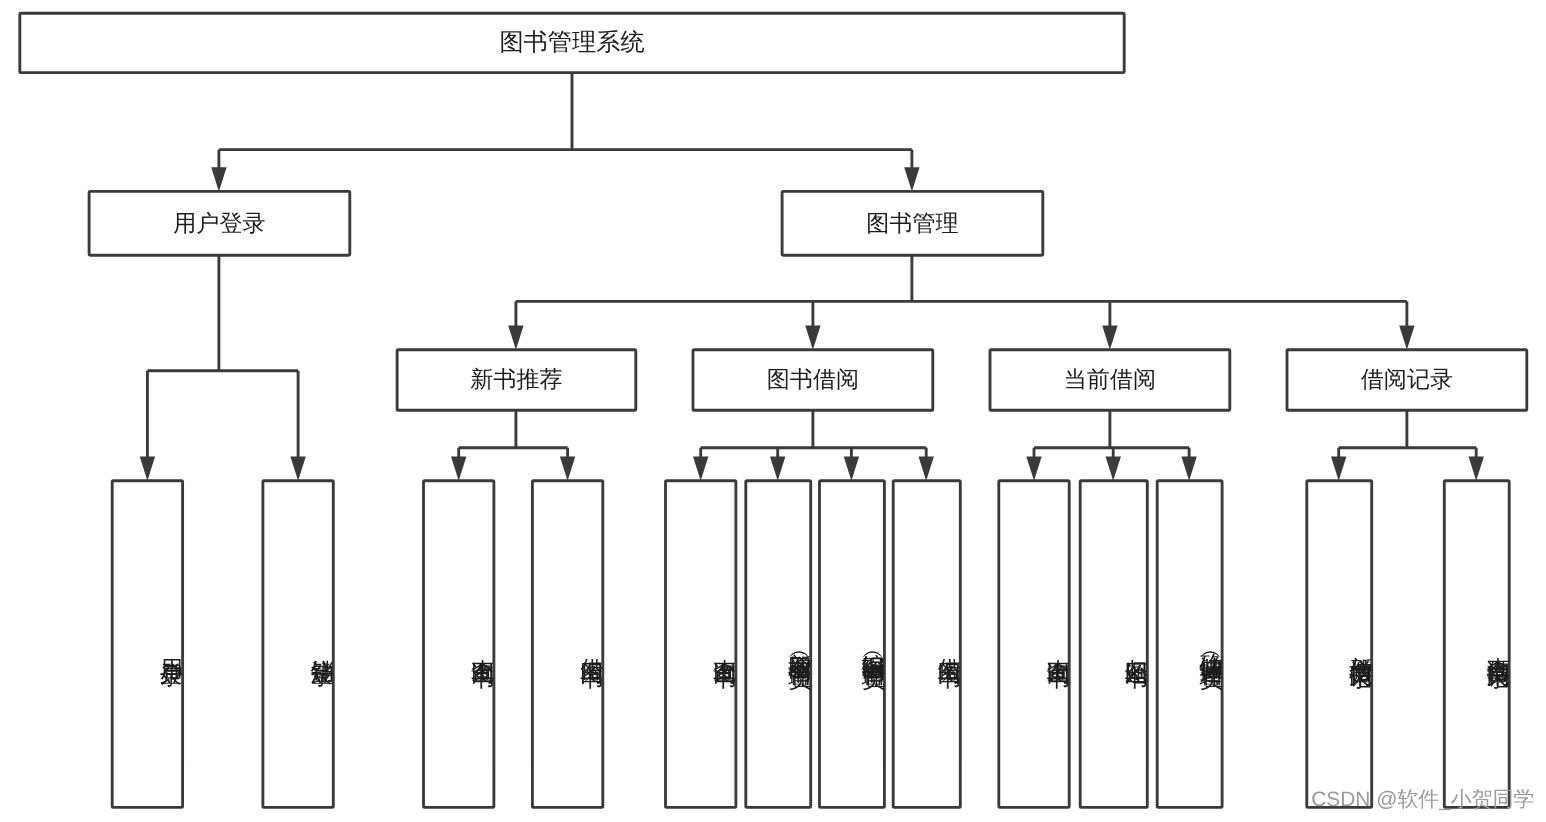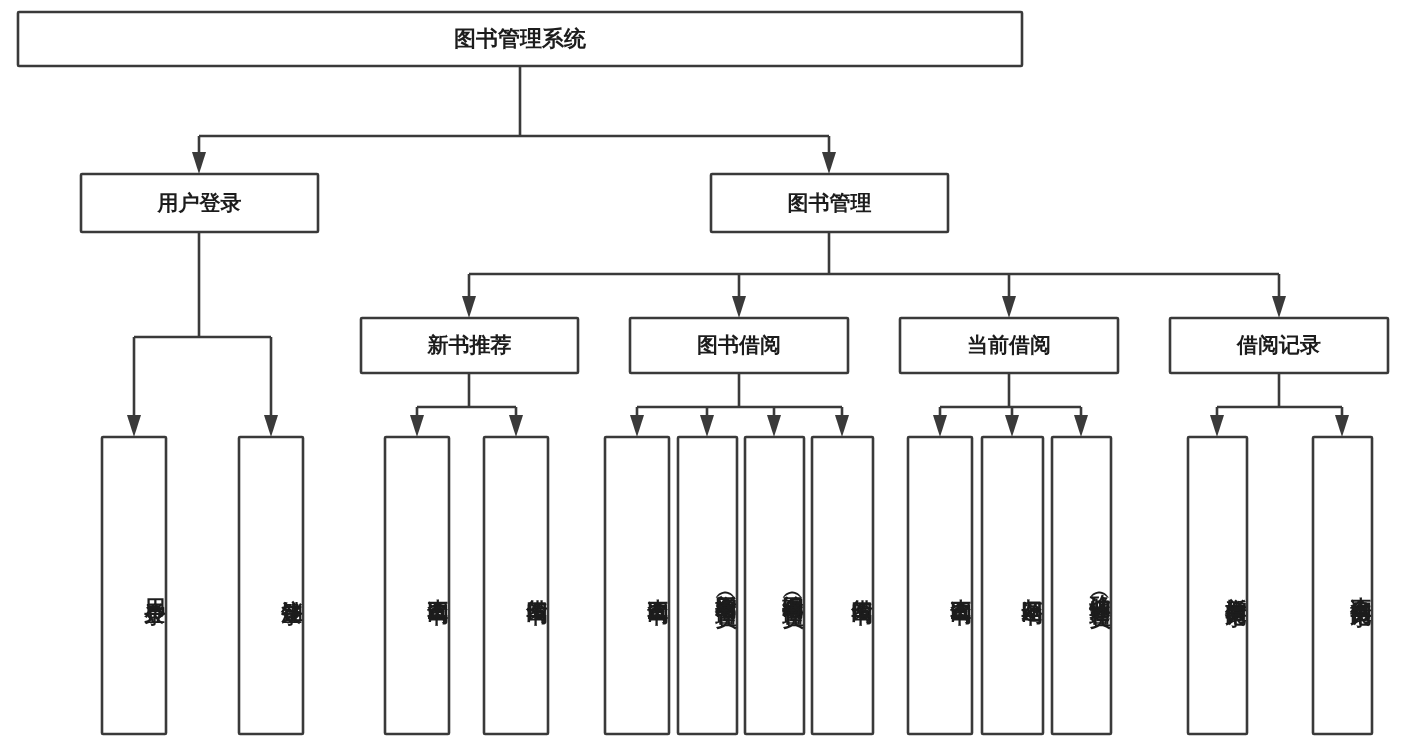--- a/index.html
+++ b/index.html
@@ -12,21 +12,20 @@
     width: 1405px;
     height: 747px;
     font-family: "Liberation Sans", "DejaVu Sans", sans-serif;
     overflow: hidden;
     position: relative;
   }
   #diagram-root {
     position: relative;
     width: 1405px;
     height: 747px;
-    font-weight: bold;
   }
   svg.diagram-canvas {
     position: absolute;
     left: 0;
     top: 0;
     width: 1405px;
     height: 747px;
     display: block;
   }
   .node-box {
@@ -178,13 +177,14 @@
       <div class="leaf-label-v" style="left: 605px; top: 445px; width: 64px; height: 281px;">查询图书</div>
       <div class="leaf-label-v" style="left: 678px; top: 445px; width: 59px; height: 281px;">新增图书（管理员）</div>
       <div class="leaf-label-v" style="left: 745px; top: 445px; width: 59px; height: 281px;">编辑图书（管理员）</div>
       <div class="leaf-label-v" style="left: 812px; top: 445px; width: 61px; height: 281px;">借阅图书</div>
       <div class="leaf-label-v" style="left: 908px; top: 445px; width: 64px; height: 281px;">查询图书</div>
       <div class="leaf-label-v" style="left: 982px; top: 445px; width: 61px; height: 281px;">归还图书</div>
       <div class="leaf-label-v" style="left: 1052px; top: 445px; width: 59px; height: 281px;">确认归还（管理员）</div>
       <div class="leaf-label-v" style="left: 1188px; top: 445px; width: 59px; height: 281px;">新增借阅记录</div>
       <div class="leaf-label-v" style="left: 1313px; top: 445px; width: 59px; height: 281px;">查询借阅记录</div>
     </div>
+  <div class="watermark" style="left: 1192px; top: 714px; color: rgb(154, 154, 154);">CSDN @软件_小贺同学</div>
 </div>
 
 </body></html>

